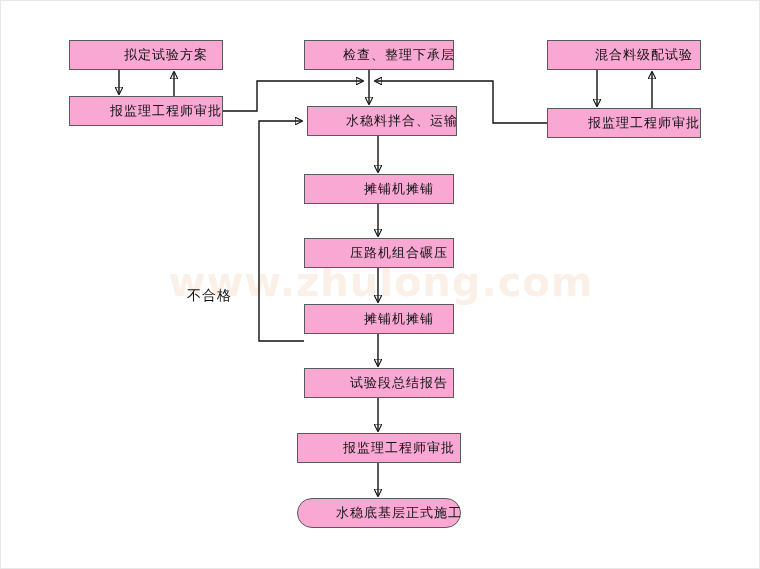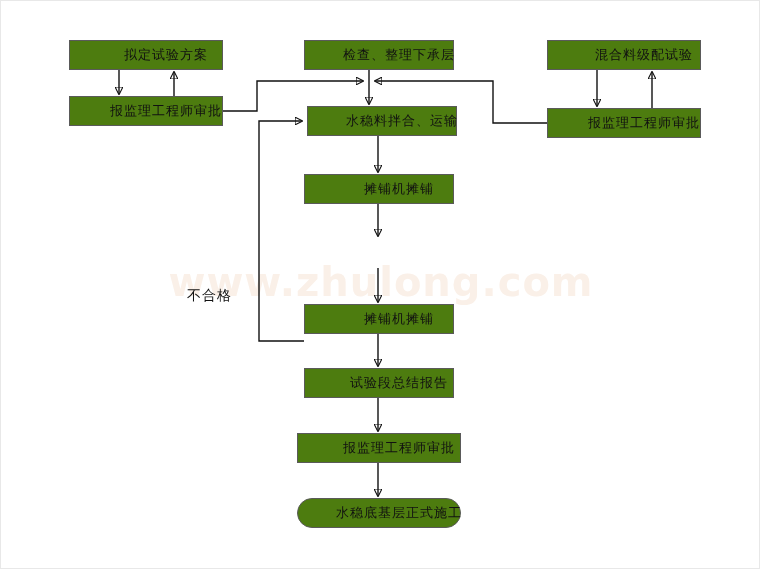--- a/index.html
+++ b/index.html
@@ -29,21 +29,21 @@
     letter-spacing: 1px;
     color: #faf0e8;
     user-select: none;
     pointer-events: none;
     white-space: nowrap;
   }
   .node {
     position: absolute;
     box-sizing: border-box;
     border: 1px solid #5a5a5a;
-    background: #4d7c0f;
+    background: #f9a8d4;
     display: flex;
     align-items: center;
     justify-content: center;
     font-size: 13px;
     color: #111111;
     letter-spacing: 1px;
     white-space: nowrap;
     padding-left: 40px;
   }
   .label-text {
@@ -126,20 +126,23 @@
   </div>
 
   <div class="node" style="left:306px; top:105px; width:150px; height:30px;">
     <span>水稳料拌合、运输</span>
   </div>
 
   <div class="node" style="left:303px; top:173px; width:150px; height:30px;">
     <span>摊铺机摊铺</span>
   </div>
 
+  <div class="node" style="left:303px; top:237px; width:150px; height:30px;">
+    <span>压路机组合碾压</span>
+  </div>
 
   <div class="node" style="left:303px; top:303px; width:150px; height:30px;">
     <span>摊铺机摊铺</span>
   </div>
 
   <div class="node" style="left:303px; top:367px; width:150px; height:30px;">
     <span>试验段总结报告</span>
   </div>
 
   <div class="node" style="left:296px; top:432px; width:164px; height:30px;">

